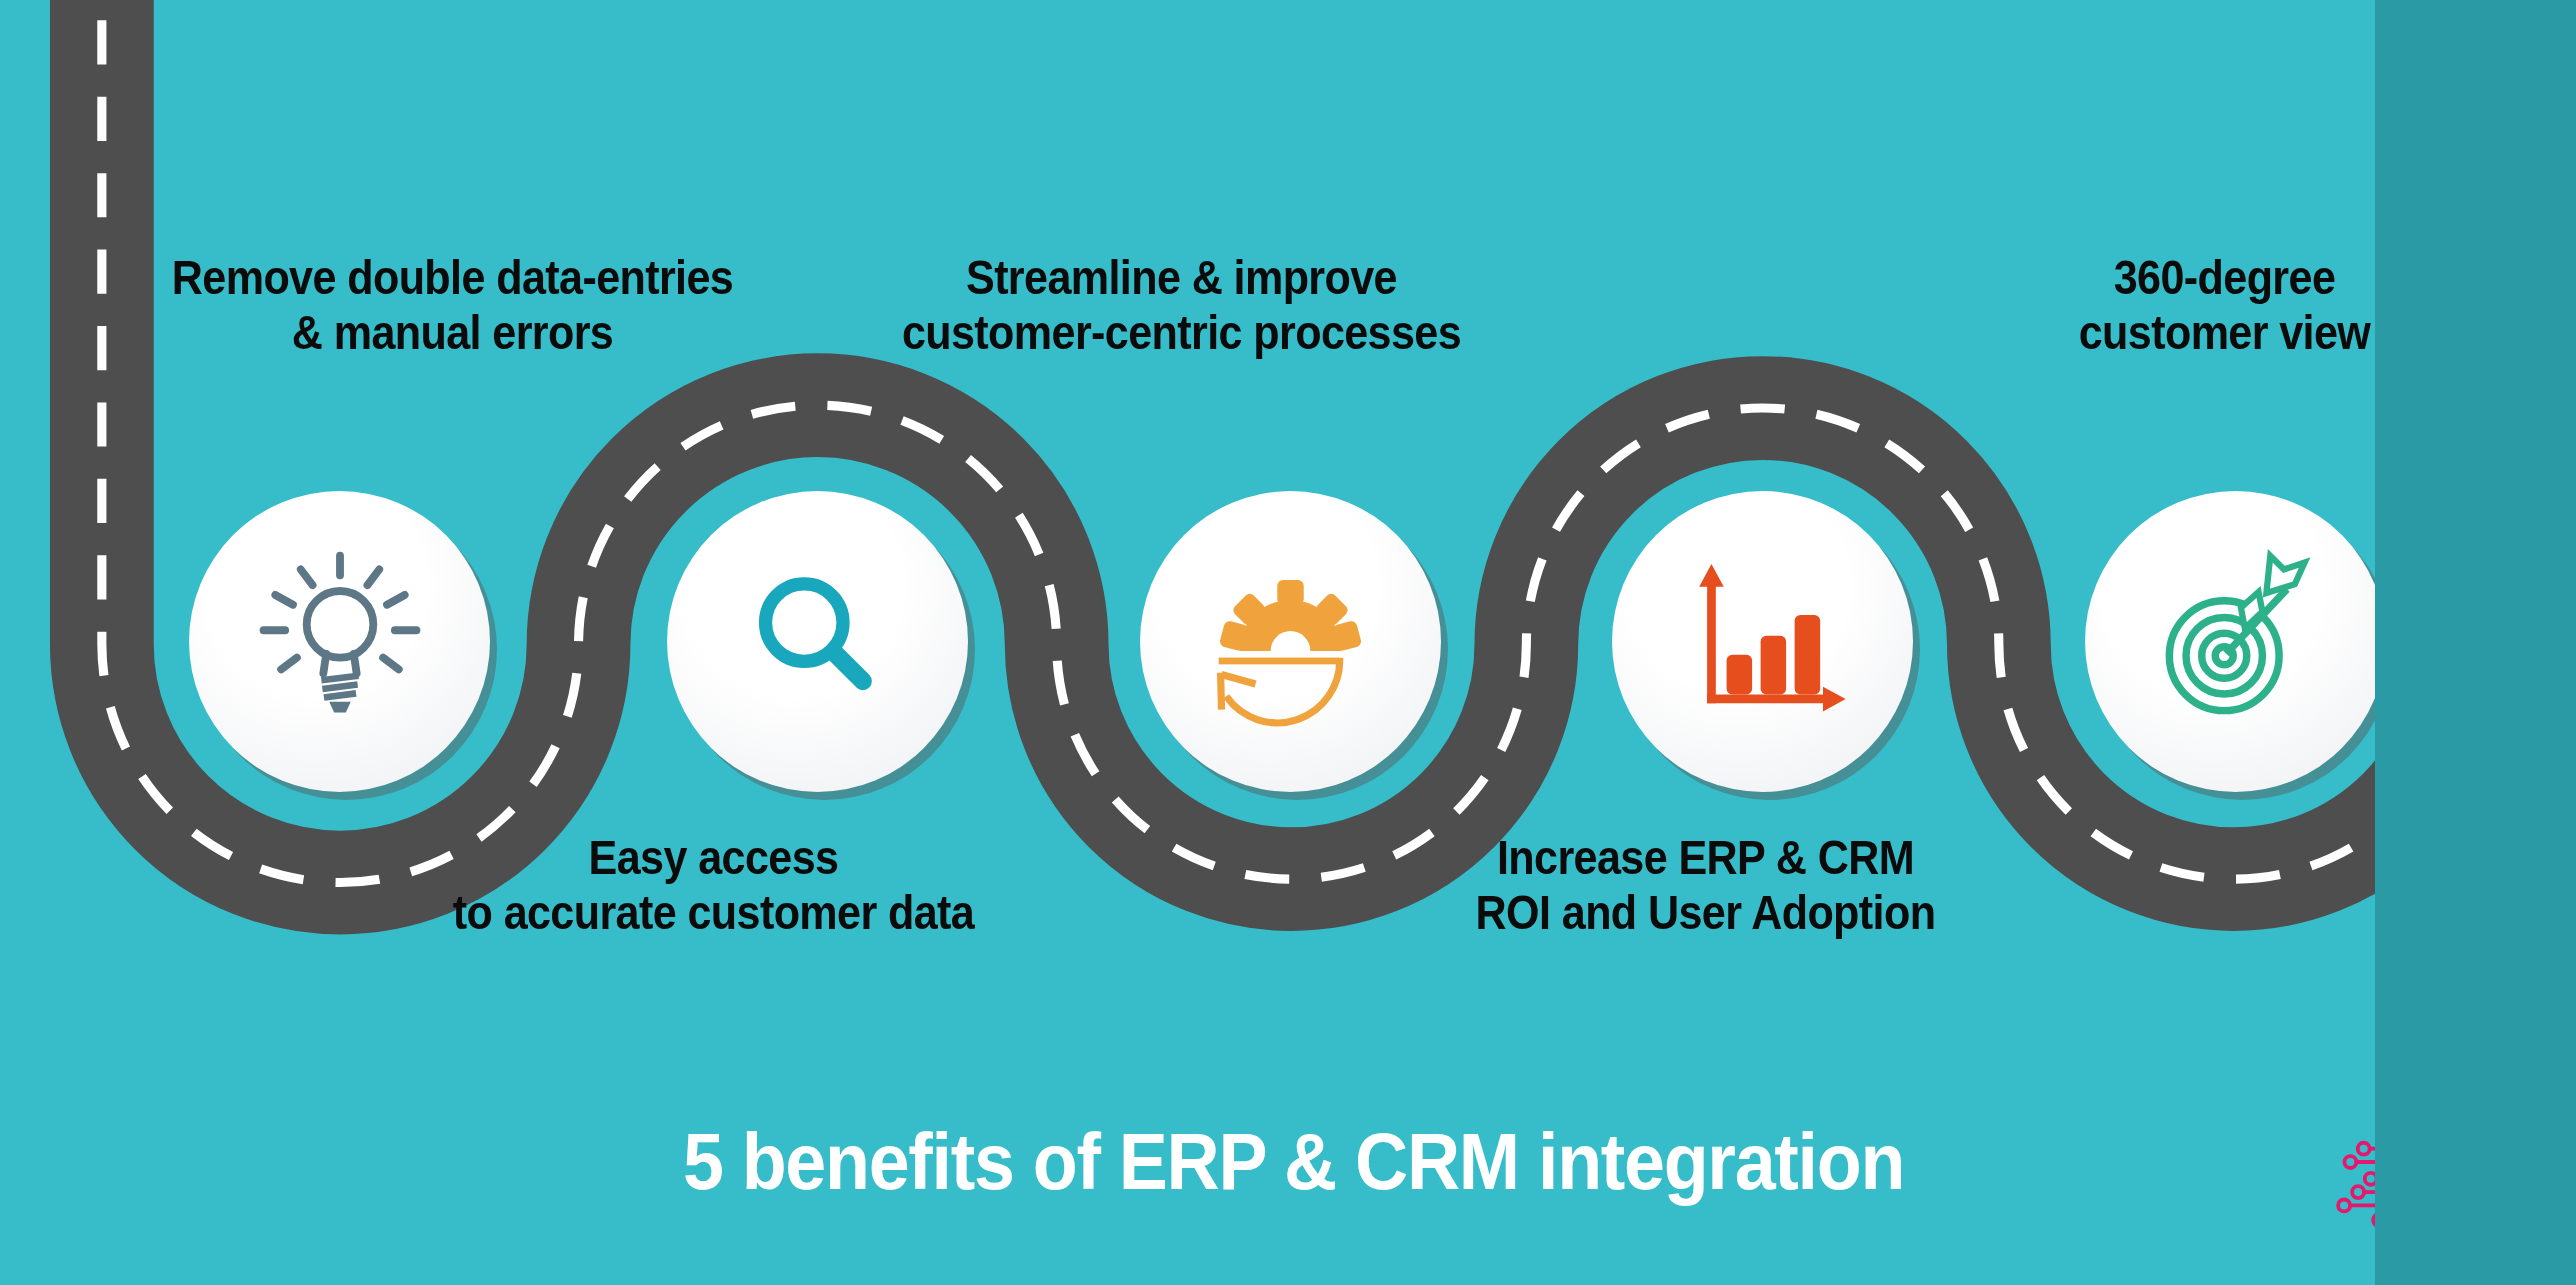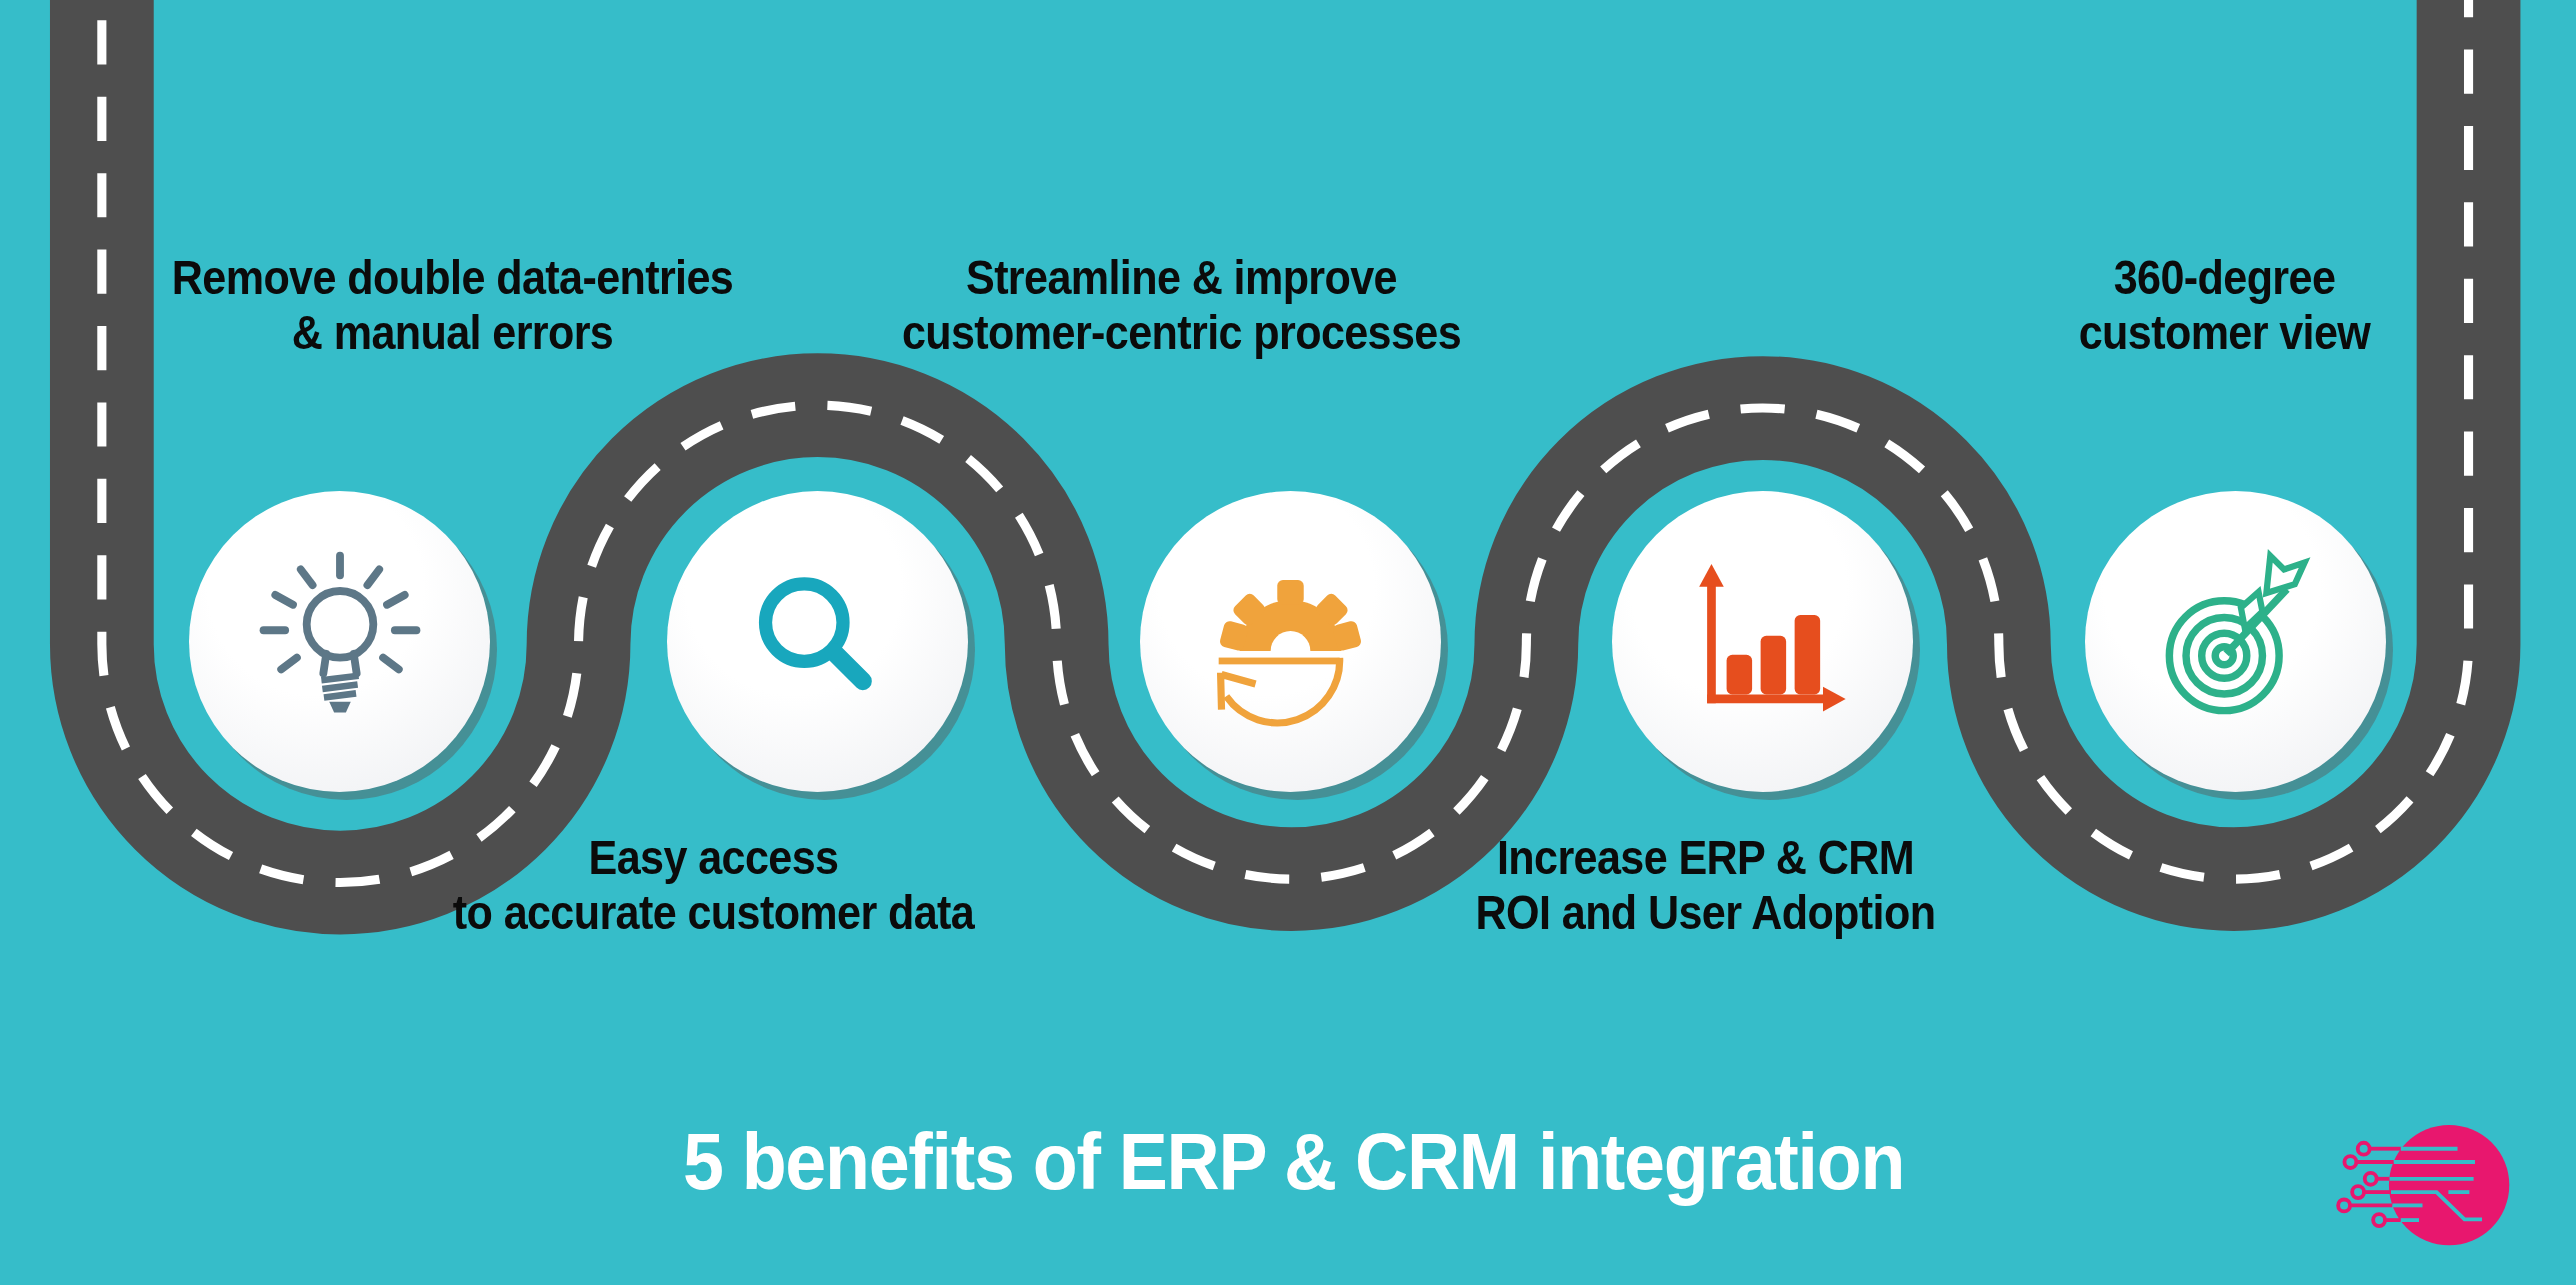--- a/index.html
+++ b/index.html
@@ -1,17 +1,17 @@
 <!DOCTYPE html>
 <html style="font-size:11.2px"><head>
 <meta charset="utf-8">
 <style>
   html,body{margin:0;padding:0;background:#2a9aa5;}
   .stage{
-    position:relative;width:2576px;height:1285px;overflow:hidden;
+    position:relative;width:2375px;height:1285px;overflow:hidden;
     background:#36bdc9;
     font-family:"Liberation Sans","DejaVu Sans",sans-serif;
   }
   .road-svg{position:absolute;left:0;top:0;width:2576px;height:1285px;}
   .node{
     position:absolute;width:301px;height:301px;border-radius:50%;
     background:radial-gradient(circle at 42% 32%, #ffffff 40%, #f3f4f6 78%, #e9ebed 100%);
     filter:drop-shadow(7px 8.4px 0 rgba(88,88,88,0.45));
     display:flex;align-items:center;justify-content:center;
   }

